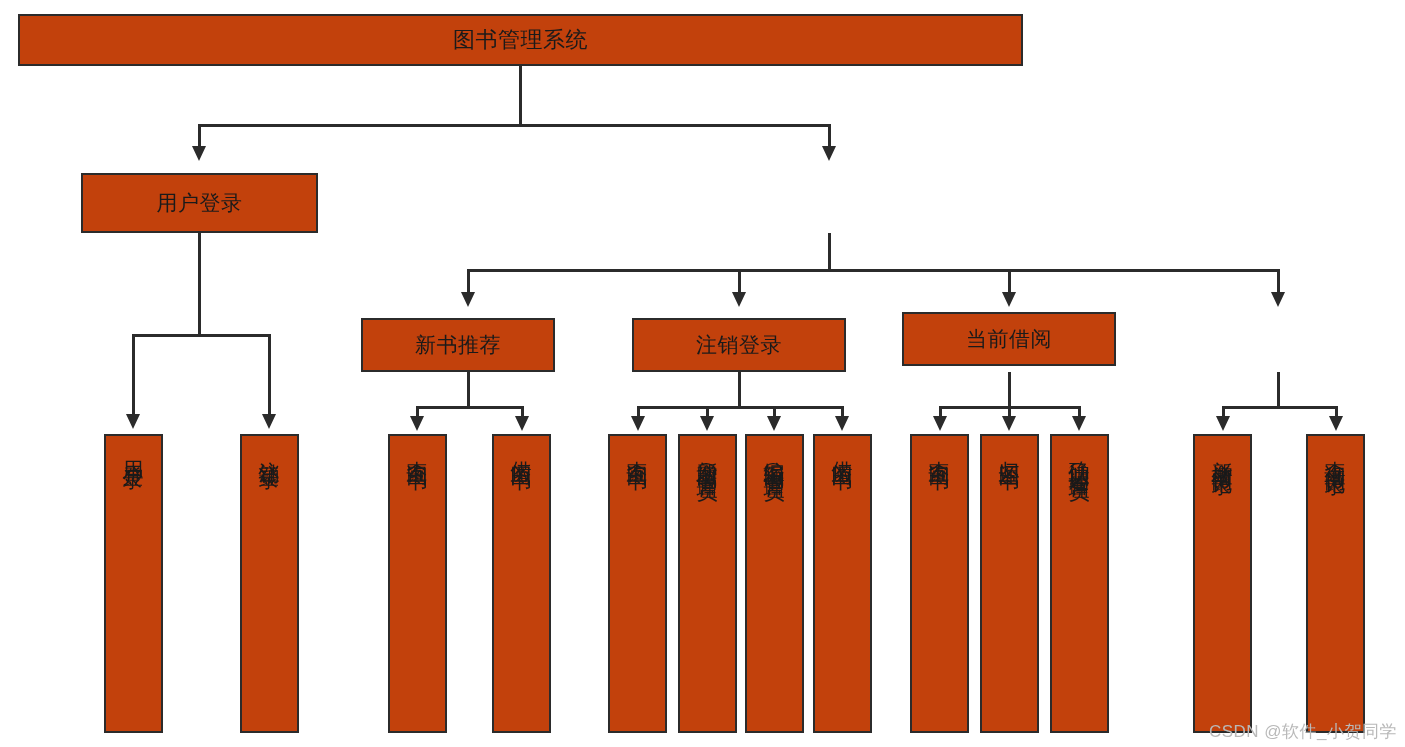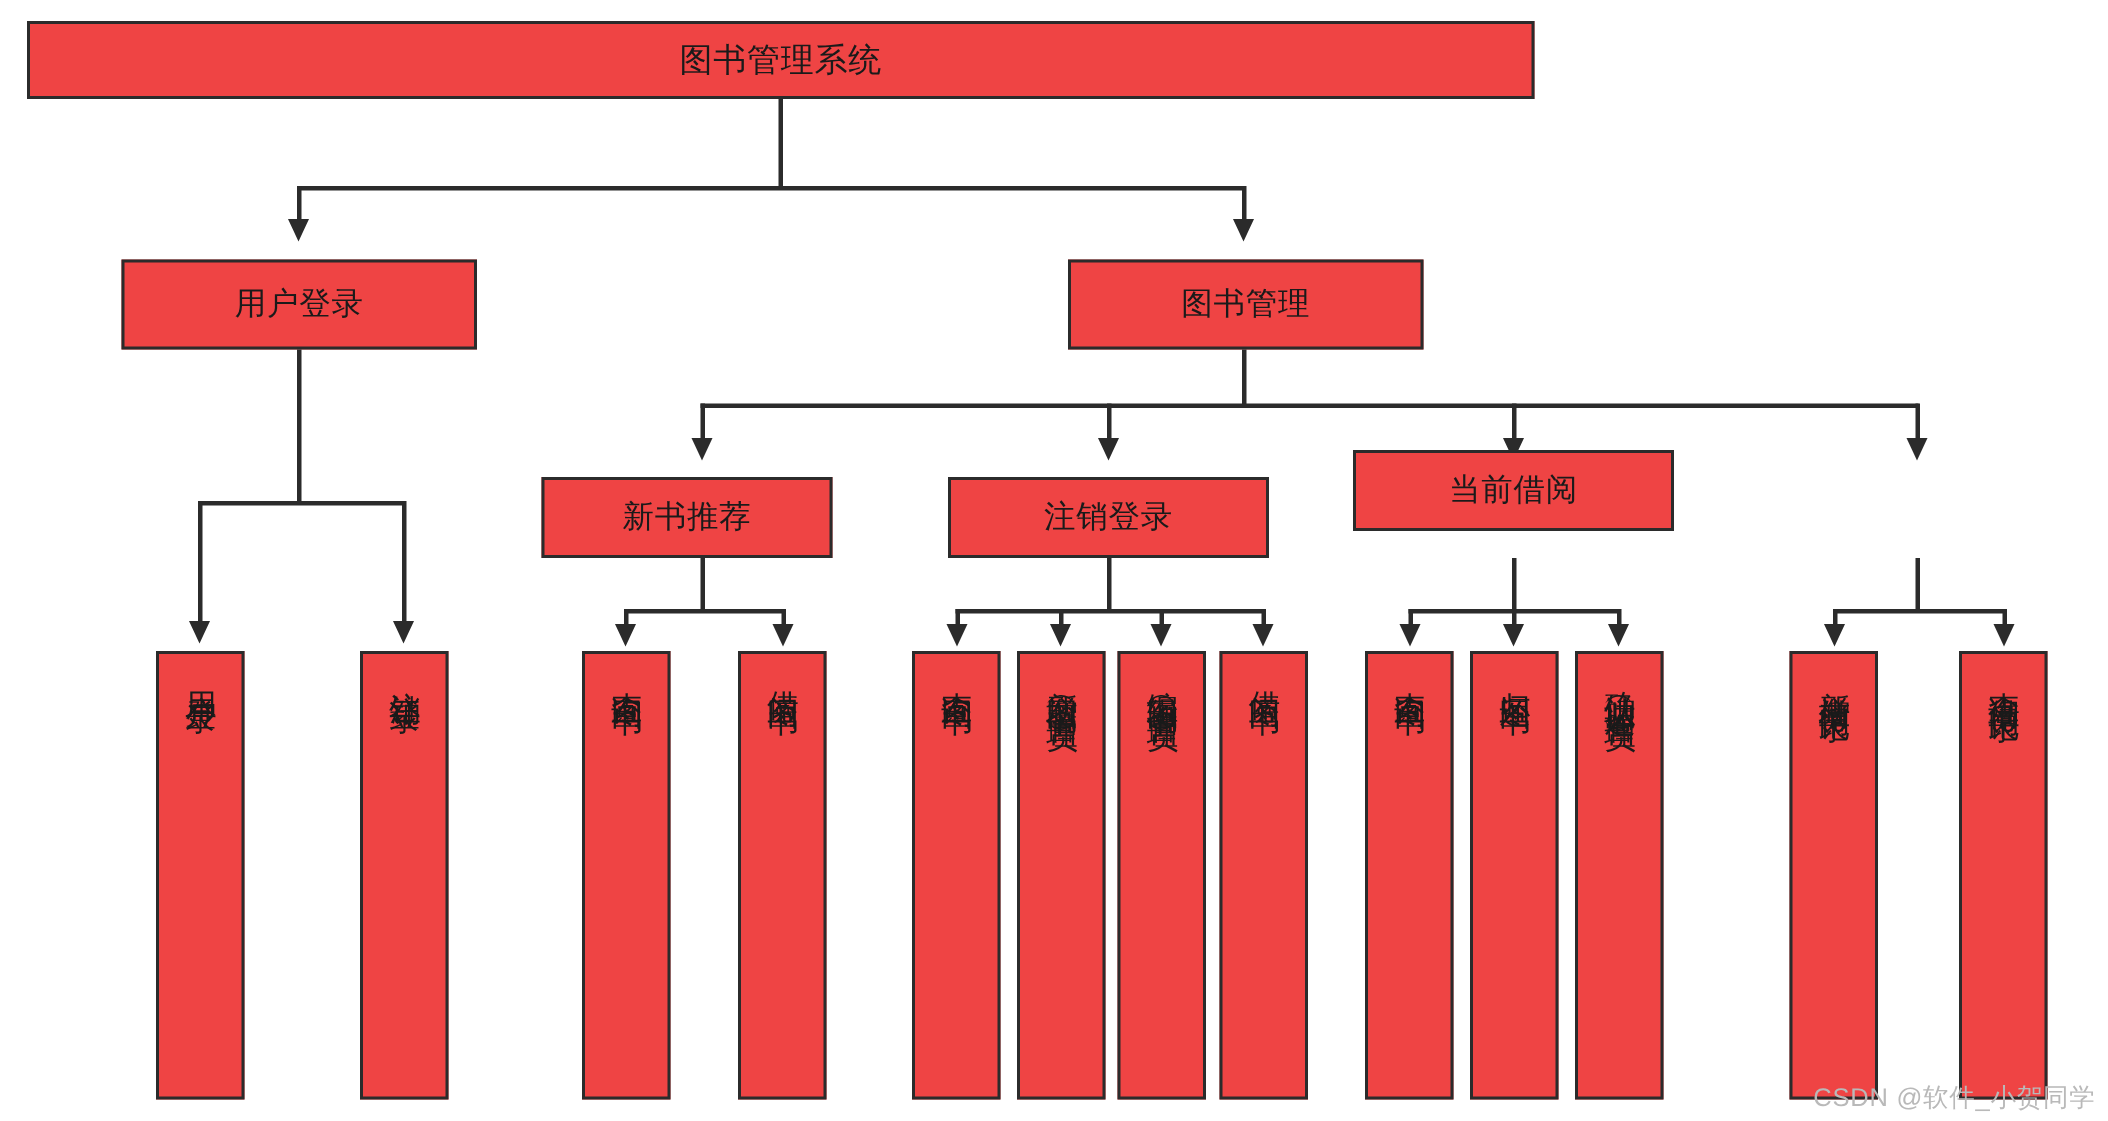--- a/index.html
+++ b/index.html
@@ -17,21 +17,21 @@
     height: 747px;
     background: #ffffff;
     overflow: hidden;
   }
 
   
   .node {
     position: absolute;
     box-sizing: border-box;
     border: 2.5px solid #2b2b2b;
-    background: #ef4444;
+    background: #c2410c;
     display: flex;
     align-items: center;
     justify-content: center;
     color: #1a1a1a;
     line-height: 1.28;
   }
   .node.h {            
     font-size: 21px;
     letter-spacing: 0.5px;
     white-space: nowrap;
@@ -94,23 +94,20 @@
 
   <div class="ln h" style="left:198px; top:124px; width:632px; height:2.5px;"></div>
 
   <div class="ln v" style="left:198px; top:124px; width:2.5px; height:28px;"></div>
   <div class="arrow" style="left:192px; top:146px;"></div>
   <div class="ln v" style="left:828px; top:124px; width:2.5px; height:28px;"></div>
   <div class="arrow" style="left:822px; top:146px;"></div>
 
   <div class="node h" style="left:81px; top:173px; width:237px; height:60px;">
     <span>用户登录</span>
-  </div>
-  <div class="node h" style="left:712px; top:173px; width:237px; height:60px;">
-    <span>图书管理</span>
   </div>
 
   <div class="ln v" style="left:198px; top:233px; width:2.5px; height:102px;"></div>
   <div class="ln h" style="left:132px; top:334px; width:138px; height:2.5px;"></div>
   <div class="ln v" style="left:132px; top:334px; width:2.5px; height:84px;"></div>
   <div class="arrow" style="left:126px; top:414px;"></div>
   <div class="ln v" style="left:268px; top:334px; width:2.5px; height:84px;"></div>
   <div class="arrow" style="left:262px; top:414px;"></div>
 
   <div class="ln v" style="left:828px; top:233px; width:2.5px; height:38px;"></div>
@@ -123,21 +120,21 @@
   <div class="arrow" style="left:1002px; top:292px;"></div>
   <div class="ln v" style="left:1277px; top:269px; width:2.5px; height:30px;"></div>
   <div class="arrow" style="left:1271px; top:292px;"></div>
 
   <div class="node h" style="left:361px; top:318px; width:194px; height:54px;">
     <span>新书推荐</span>
   </div>
   <div class="node h" style="left:632px; top:318px; width:214px; height:54px;">
     <span>注销登录</span>
   </div>
-  <div class="node h" style="left:902px; top:300px; width:214px; height:54px;">
+  <div class="node h" style="left:902px; top:312px; width:214px; height:54px;">
     <span>当前借阅</span>
   </div>
 
   <div class="ln v" style="left:467px; top:372px; width:2.5px; height:36px;"></div>
   <div class="ln h" style="left:416px; top:406px; width:107px; height:2.5px;"></div>
   <div class="ln v" style="left:416px; top:406px; width:2.5px; height:14px;"></div>
   <div class="arrow" style="left:410px; top:416px;"></div>
   <div class="ln v" style="left:521px; top:406px; width:2.5px; height:14px;"></div>
   <div class="arrow" style="left:515px; top:416px;"></div>
 

